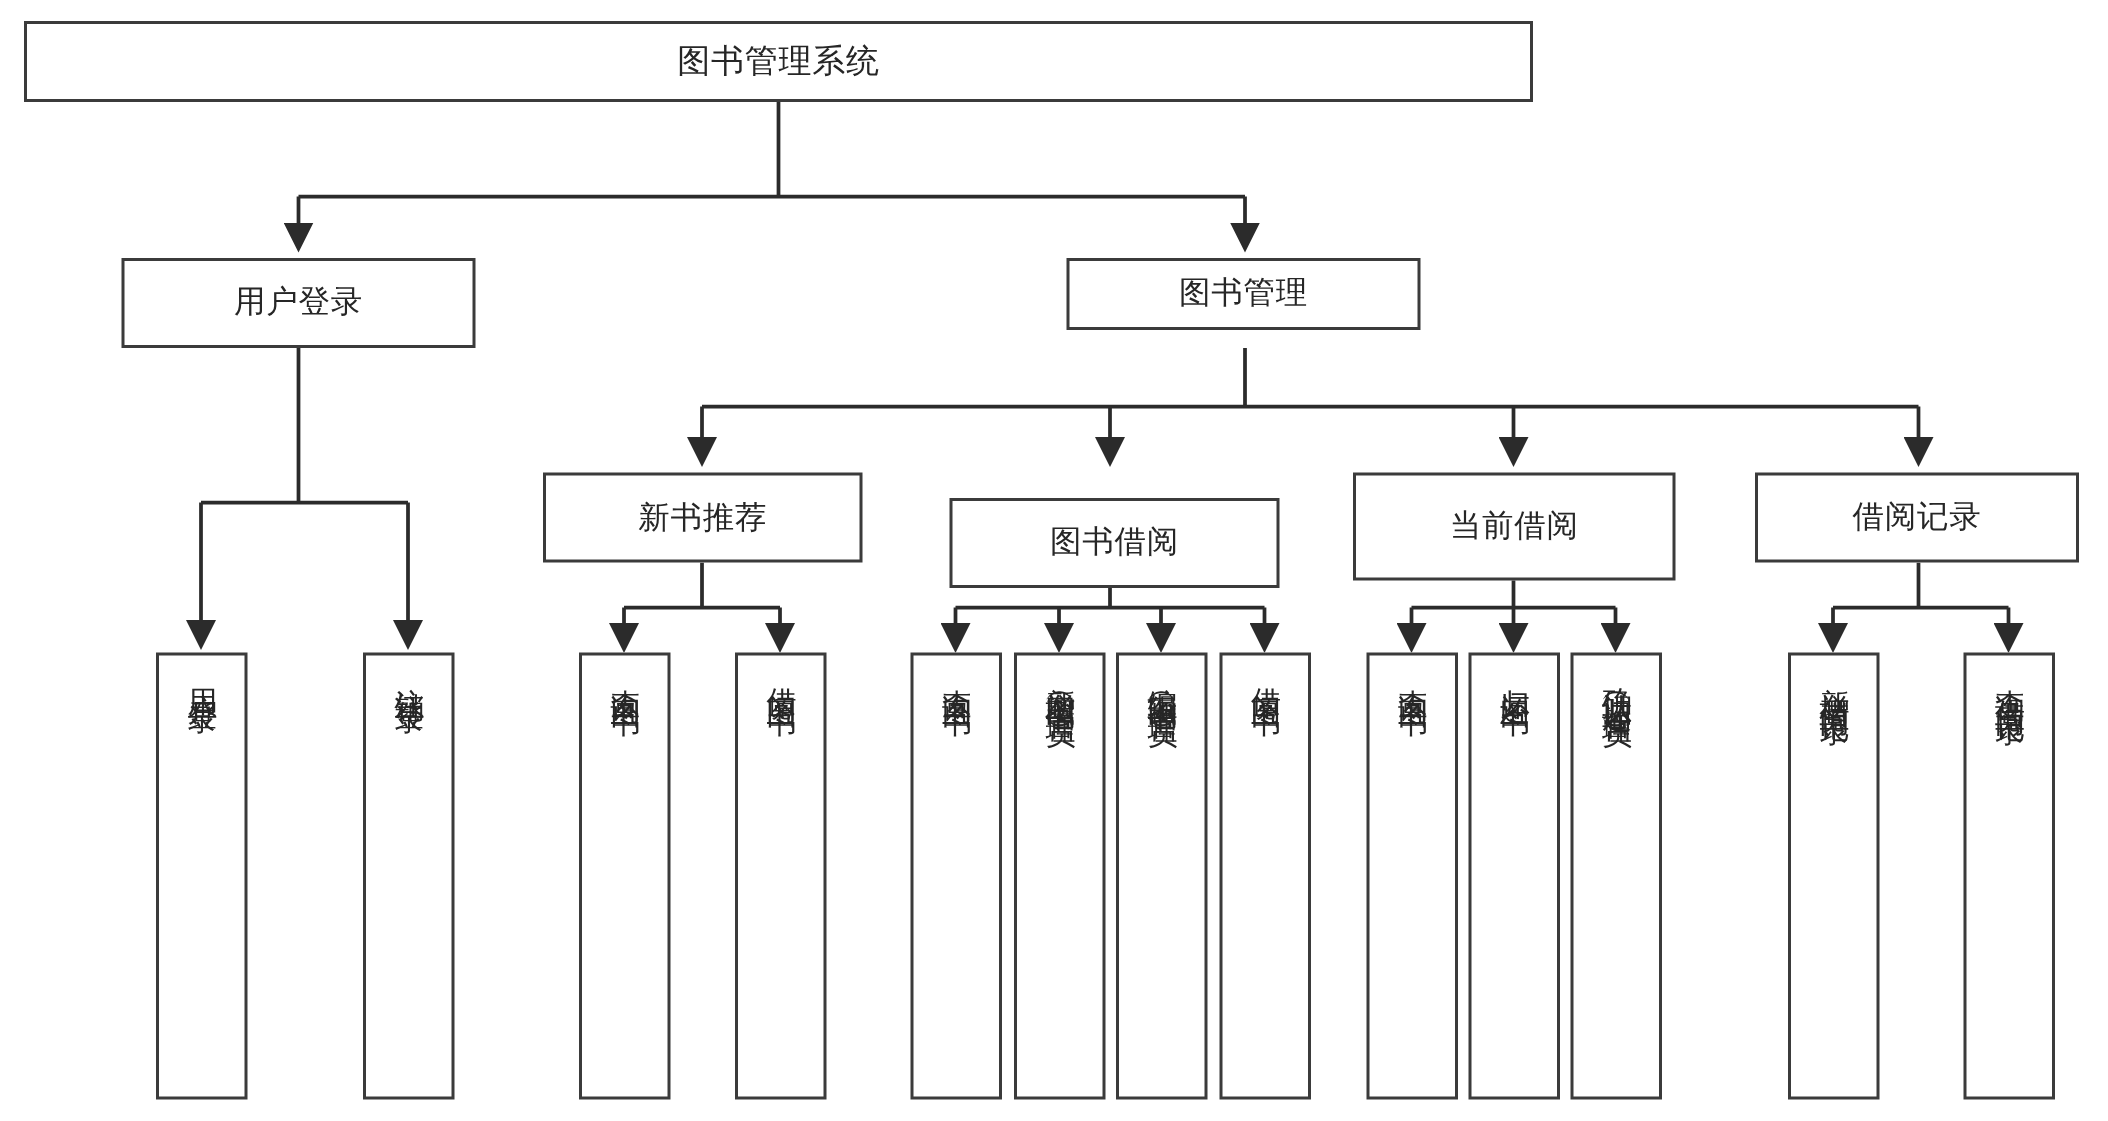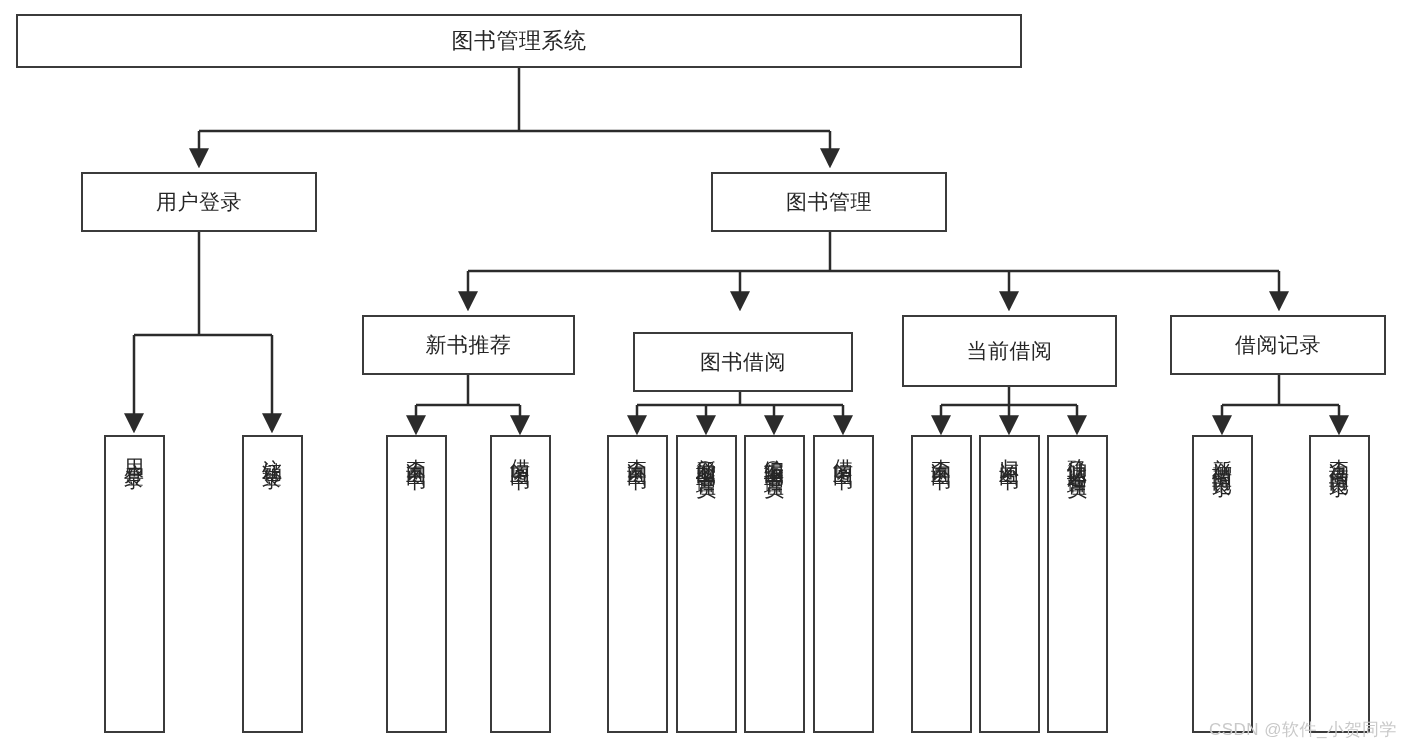--- a/index.html
+++ b/index.html
@@ -104,21 +104,21 @@
     </g>
   </svg>
 
   <div class="node root horiz" style="left:16px;top:14px;width:1006px;height:54px;">
     <span class="lbl">图书管理系统</span>
   </div>
 
   <div class="node horiz" style="left:81px;top:172px;width:236px;height:60px;">
     <span class="lbl">用户登录</span>
   </div>
-  <div class="node horiz" style="left:711px;top:172px;width:236px;height:60px;">
+  <div class="node horiz" style="left:711px;top:172px;width:236px;height:48px;">
     <span class="lbl">图书管理</span>
   </div>
 
   <div class="node horiz" style="left:362px;top:315px;width:213px;height:60px;font-family:Liberation Serif, serif;">
     <span class="lbl">新书推荐</span>
   </div>
   <div class="node horiz" style="left:633px;top:332px;width:220px;height:60px;">
     <span class="lbl">图书借阅</span>
   </div>
   <div class="node horiz" style="left:902px;top:315px;width:215px;height:72px;">
@@ -165,14 +165,13 @@
     <span class="lbl">确认归还（管理员）</span>
   </div>
 
   <div class="node leaf" style="left:1192px;top:435px;width:61px;height:298px;">
     <span class="lbl">新增借阅记录</span>
   </div>
   <div class="node leaf" style="left:1309px;top:435px;width:61px;height:298px;">
     <span class="lbl">查询借阅记录</span>
   </div>
 
-  <div class="watermark">CSDN @软件_小贺同学</div>
 </div>
 
 </body></html>

